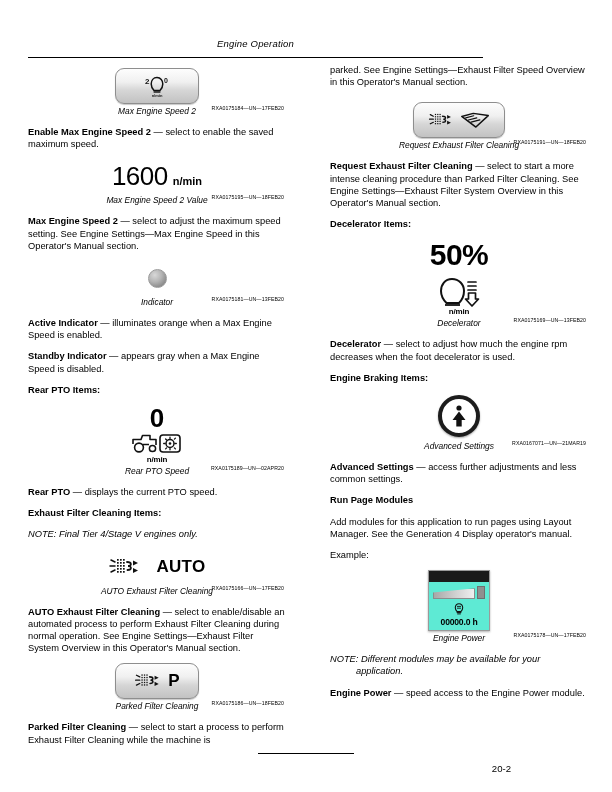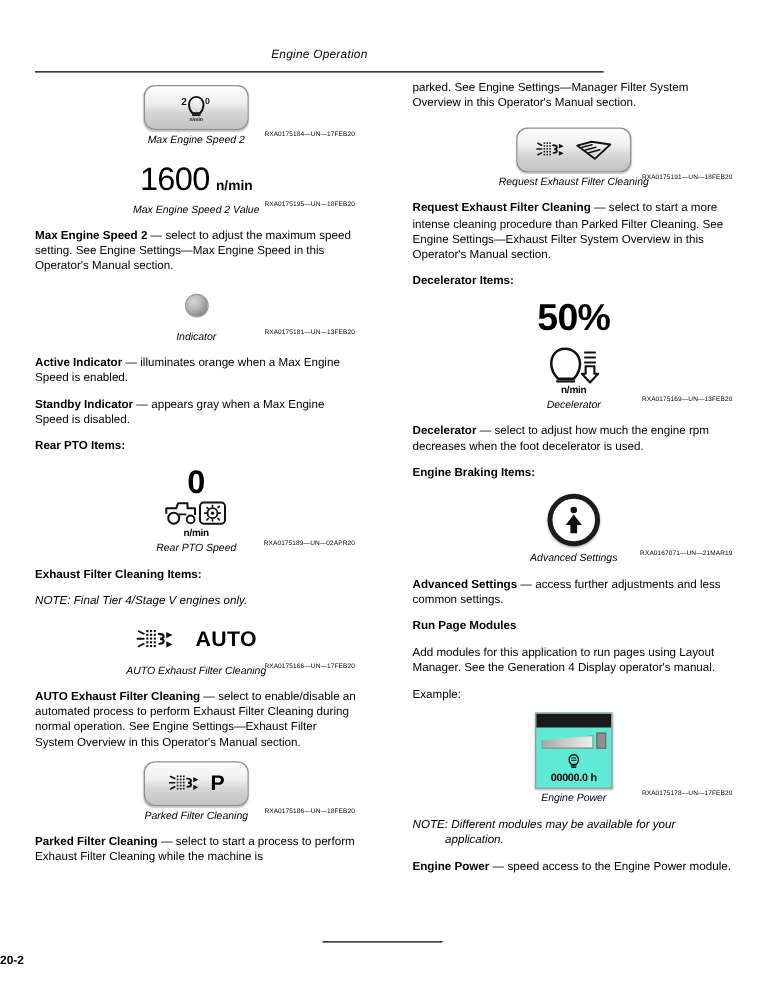--- a/index.html
+++ b/index.html
@@ -238,23 +238,23 @@
   
   .footer-rule {
     position: absolute;
     bottom: 38px; left: 258px; width: 96px;
     height: 1px;
     background: #000;
   }
   .footer-page {
     position: absolute;
     bottom: 18px; left: 0; right: 0;
-    text-align: left;
+    text-align: right;
     font-size: 9.6px;
-    font-weight: bold;
+    font-weight: normal;
   }
 
   svg { display: block; }
 </style>
 </head>
 <body>
 
 <div class="page">
 
   <div class="header">
@@ -273,20 +273,21 @@
             <path d="M23 4.5 C19.4 4.5 17.2 7.4 17.2 11 C17.2 14 18.7 16.2 20 17.6 L26 17.6 C27.3 16.2 28.8 14 28.8 11 C28.8 7.4 26.6 4.5 23 4.5 Z" fill="none" stroke="#111" stroke-width="1.5"></path>
             <line x1="19.6" y1="19" x2="26.4" y2="19" stroke="#111" stroke-width="1.4"></line>
             <text x="23" y="24.2" text-anchor="middle" font-family="Liberation Sans, sans-serif" font-size="4" font-weight="bold" fill="#111">n/min</text>
           </svg>
         </div>
       </div>
       <div class="fig-id">RXA0175184—UN—17FEB20</div>
       <div class="fig-cap">Max Engine Speed 2</div>
     </div>
 
+    <p class="body"><span class="lead">Enable Max Engine Speed 2</span><span> — select to enable the saved maximum speed.</span></p>
 
     <div class="figure">
       <div class="fig-art">
         <div class="readout">
           <span class="readout-value">1600</span>
           <span class="readout-unit">n/min</span>
         </div>
       </div>
       <div class="fig-id">RXA0175195—UN—18FEB20</div>
       <div class="fig-cap">Max Engine Speed 2 Value</div>
@@ -322,20 +323,21 @@
             <circle cx="41" cy="12.5" r="1.3" fill="#111"></circle>
             <path d="M41 7.6 L41 6.2 M41 18.8 L41 17.4 M36.1 12.5 L34.7 12.5 M47.3 12.5 L45.9 12.5 M37.6 9 L36.6 8 M45.4 16.9 L46.4 17.9 M45.4 8.1 L46.4 7.1 M37.6 16.9 L36.6 17.9" stroke="#111" stroke-width="1.3" stroke-linecap="round"></path>
           </svg>
           <span class="unit-small">n/min</span>
         </div>
       </div>
       <div class="fig-id">RXA0175189—UN—02APR20</div>
       <div class="fig-cap">Rear PTO Speed</div>
     </div>
 
+    <p class="body"><span class="lead">Rear PTO</span><span> — displays the current PTO speed.</span></p>
 
     <div class="subhead">Exhaust Filter Cleaning Items:</div>
 
     <div class="note">NOTE: Final Tier 4/Stage V engines only.</div>
 
     <div class="figure">
       <div class="fig-art">
         <div class="auto-row">
           <svg width="34" height="24" viewBox="0 0 34 24">
             <g fill="#111">
@@ -401,21 +403,21 @@
       <div class="fig-id">RXA0175186—UN—18FEB20</div>
       <div class="fig-cap">Parked Filter Cleaning</div>
     </div>
 
     <p class="body"><span class="lead">Parked Filter Cleaning</span><span> — select to start a process to perform Exhaust Filter Cleaning while the machine is</span></p>
 
   </div>
 
   <div class="col col-right">
 
-    <p class="body">parked. See Engine Settings—Manager Filter System Overview in this Operator's Manual section.</p>
+    <p class="body">parked. See Engine Settings—Exhaust Filter Speed Overview in this Operator's Manual section.</p>
 
     <div class="figure" style="margin-top:14px">
       <div class="fig-art">
         <div class="btn-key wide">
           <svg width="26" height="22" viewBox="0 0 34 24">
             <g fill="#111">
               <rect x="9" y="4" width="1.6" height="1.6"></rect>
                 <rect x="12" y="4" width="1.6" height="1.6"></rect>
                 <rect x="15" y="4" width="1.6" height="1.6"></rect>
               <rect x="9" y="7" width="1.6" height="1.6"></rect>

